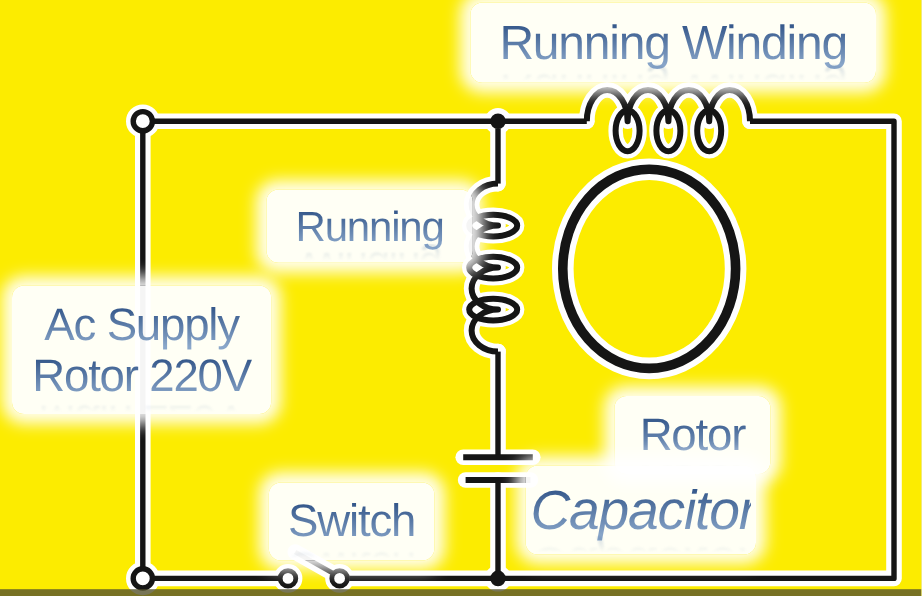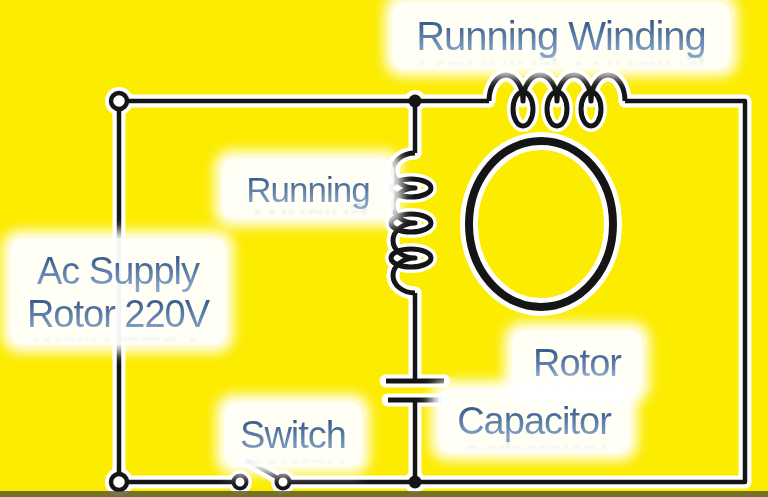--- a/index.html
+++ b/index.html
@@ -39,21 +39,21 @@
   }
   .ref{
     display:block;transform:scaleY(-1);
     color:#4f73a1;opacity:.45;filter:blur(1px);line-height:1.12;
   }
   .lbl-running  {left:392px;top:2px;  width:330px;font-size:40px;}
   .lbl-starting {left:222px;top:158px;width:164px;font-size:35px;}
   .lbl-acsupply {left:10px; top:222px;width:208px;font-size:38px;margin-top:16px;}
   .lbl-switch   {left:192px;top:402px;width:130px;font-size:38px;margin-left:32px;}
   .lbl-rotor    {left:512px;top:330px;width:122px;font-size:38px;}
-  .lbl-capacitor{left:438px;top:388px;width:184px;font-size:38px;}
+  .lbl-capacitor{left:438px;top:388px;width:184px;font-size:46px;font-style:italic;}
 </style>
 </head>
 <body>
 
 <div class="stage">
 
   <svg class="circuit-svg" width="768" height="497" viewBox="0 0 768 497">
 
     <g stroke="#ffffff" stroke-width="13" fill="none" stroke-linecap="round" stroke-linejoin="round">
       <path d="M127 101 H489"></path>

